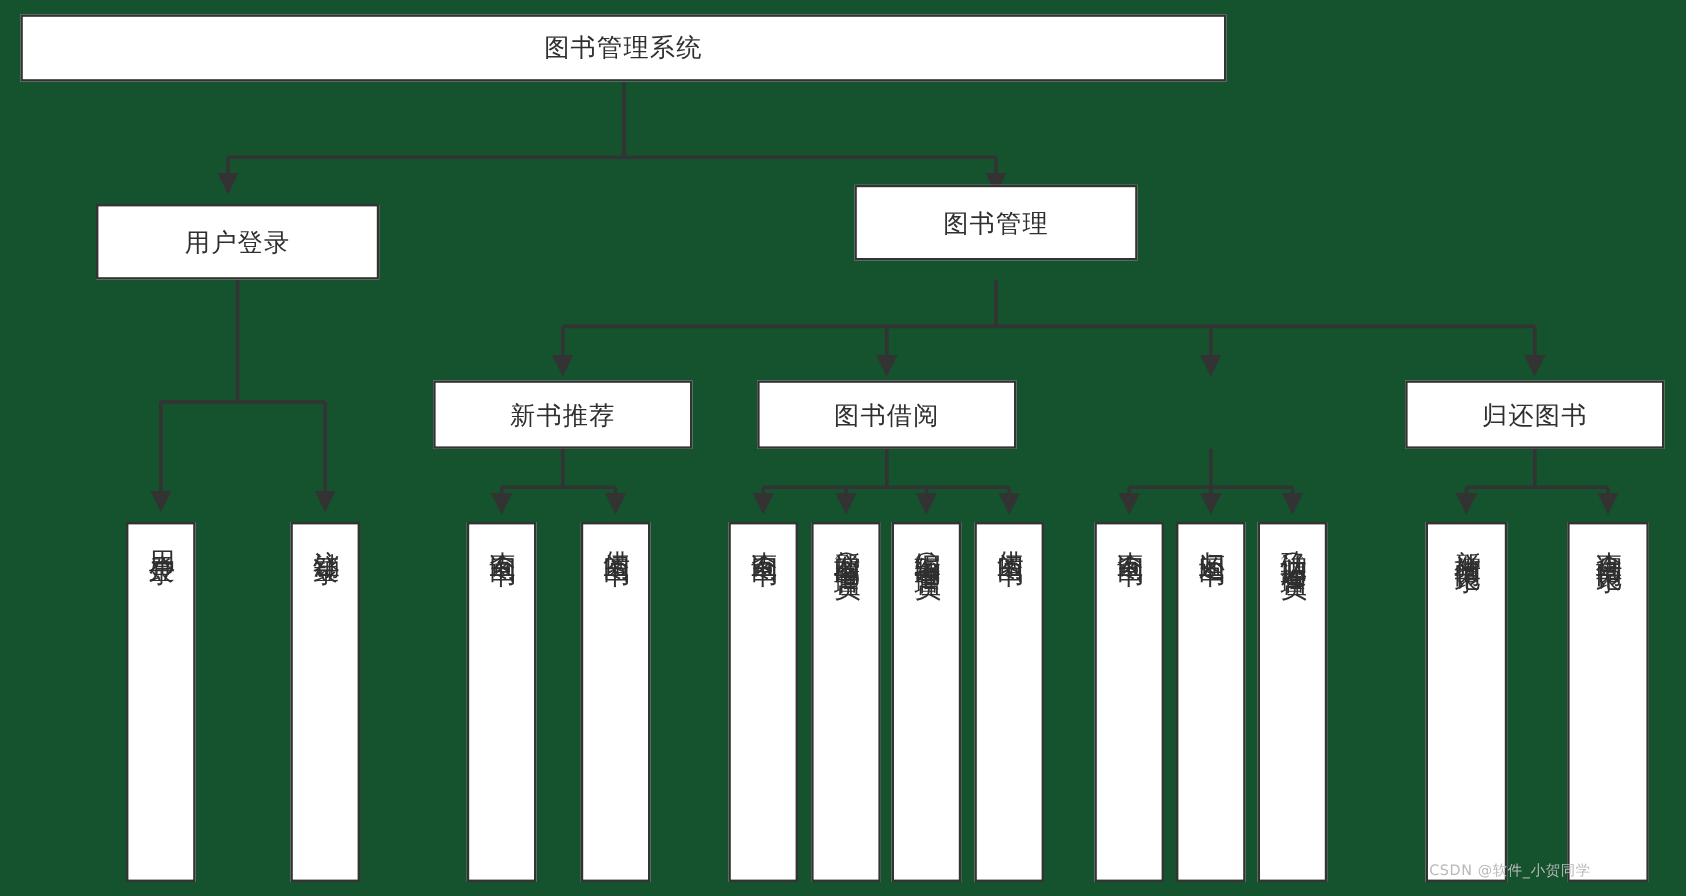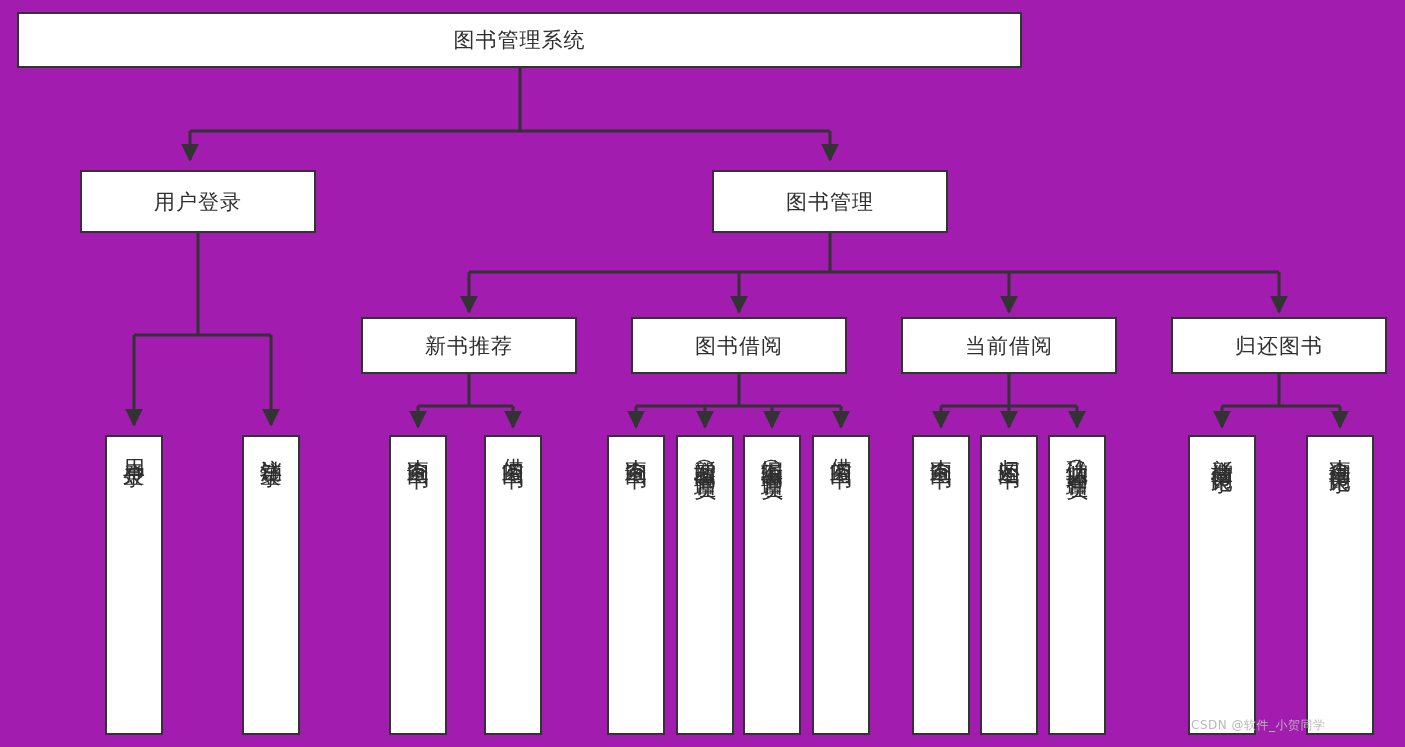--- a/index.html
+++ b/index.html
@@ -7,21 +7,21 @@
     padding: 0;
     background: #ffffff;
   }
   body {
     font-family: "DejaVu Sans", "Liberation Sans", sans-serif;
   }
   #canvas {
     position: relative;
     width: 1405px;
     height: 747px;
-    background: #a21caf;
+    background: #14532d;
     overflow: hidden;
   }
   #edges {
     position: absolute;
     left: 0;
     top: 0;
     width: 1405px;
     height: 747px;
   }
   .node {
@@ -118,32 +118,29 @@
     </g>
   </svg>
 
   <div class="node horiz" style="left:17px; top:12px; width:1005px; height:56px;">
     <span>图书管理系统</span>
   </div>
 
   <div class="node horiz" style="left:80px; top:170px; width:236px; height:63px;">
     <span>用户登录</span>
   </div>
-  <div class="node horiz" style="left:712px; top:170px; width:236px; height:63px;">
+  <div class="node horiz" style="left:712px; top:154px; width:236px; height:63px;">
     <span>图书管理</span>
   </div>
 
   <div class="node horiz" style="left:361px; top:317px; width:216px; height:57px;">
     <span>新书推荐</span>
   </div>
   <div class="node horiz" style="left:631px; top:317px; width:216px; height:57px;">
     <span>图书借阅</span>
-  </div>
-  <div class="node horiz" style="left:901px; top:317px; width:216px; height:57px;">
-    <span>当前借阅</span>
   </div>
   <div class="node horiz" style="left:1171px; top:317px; width:216px; height:57px;">
     <span>归还图书</span>
   </div>
 
   <div class="node vert" style="left:105px; top:435px; width:58px; height:300px;">
     <span class="vtext">用户登录</span>
   </div>
   <div class="node vert" style="left:242px; top:435px; width:58px; height:300px;">
     <span class="vtext">注销登录</span>

